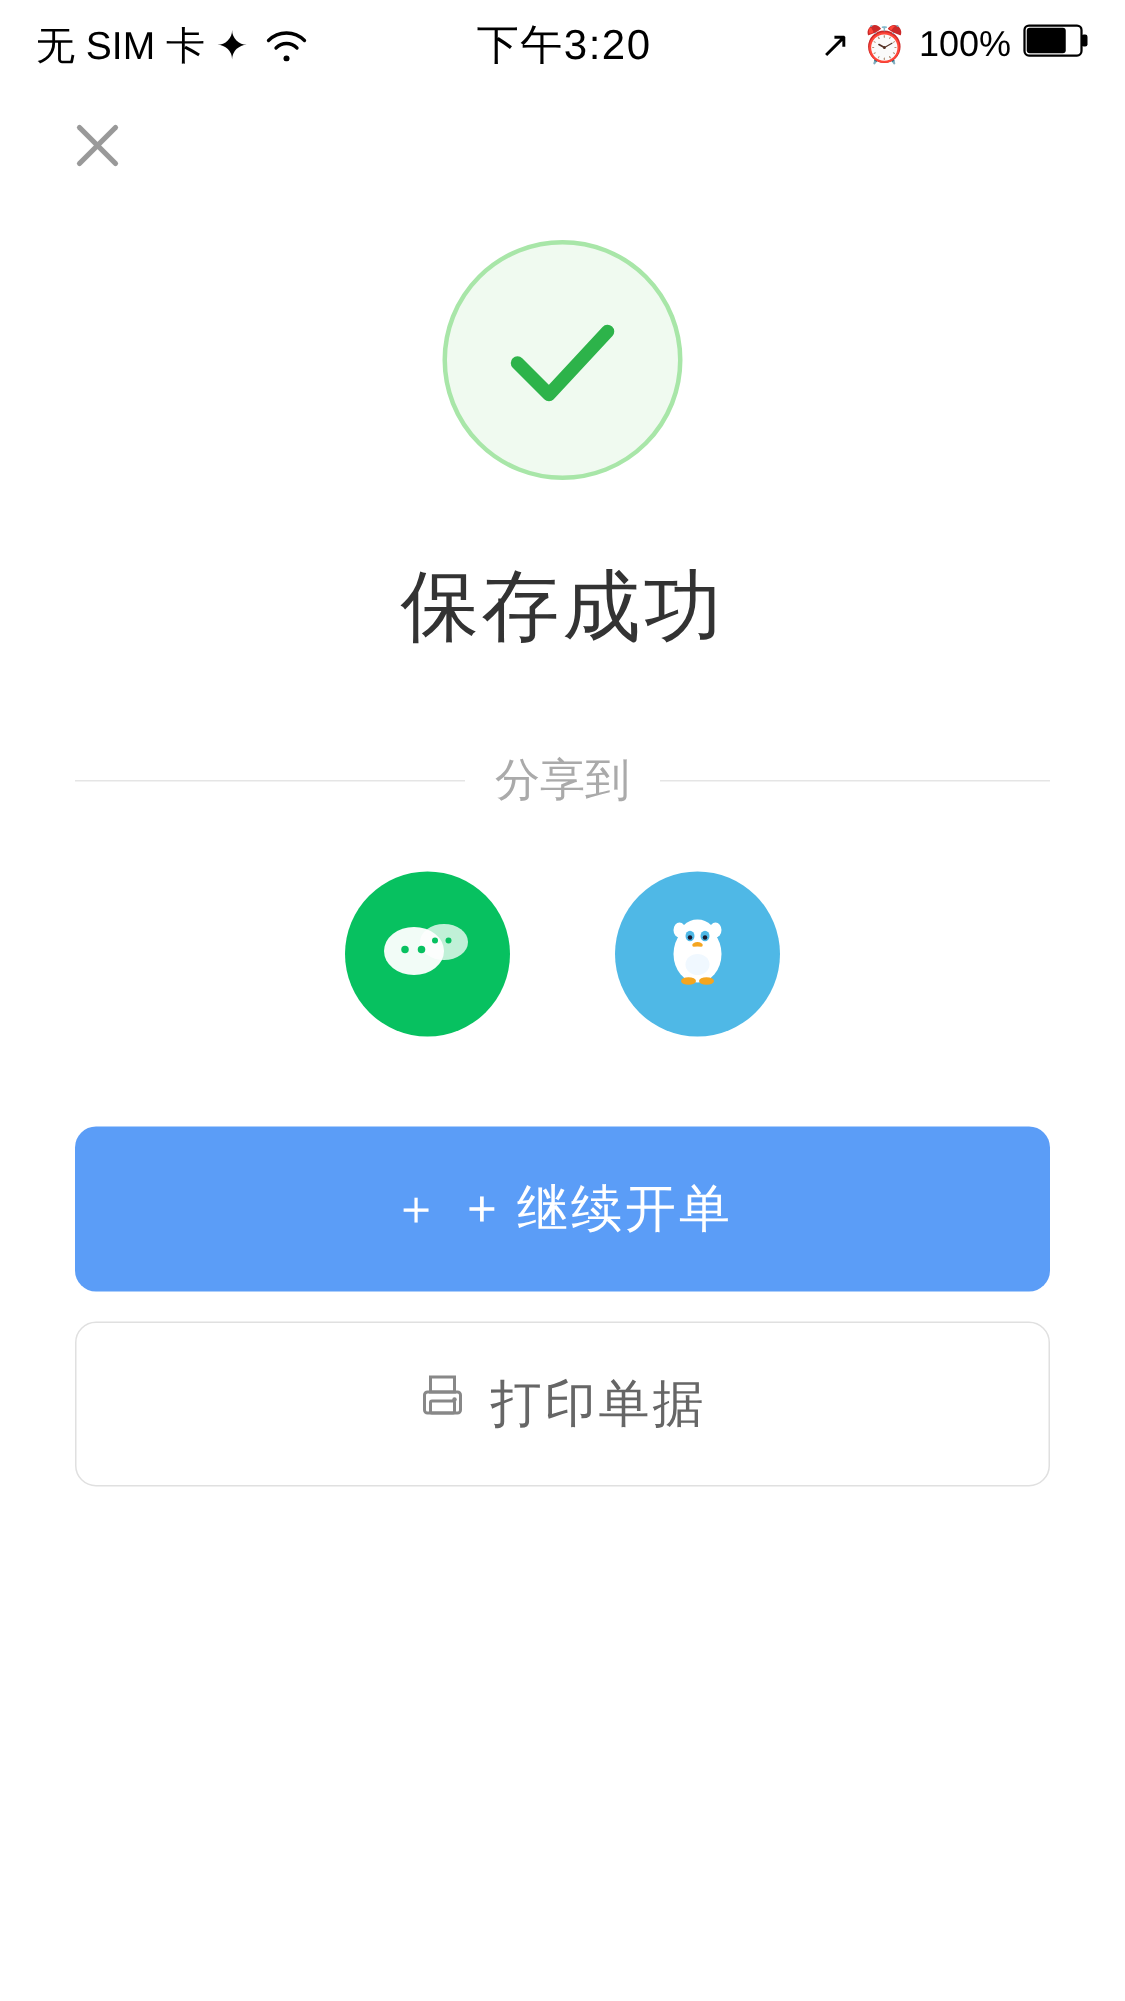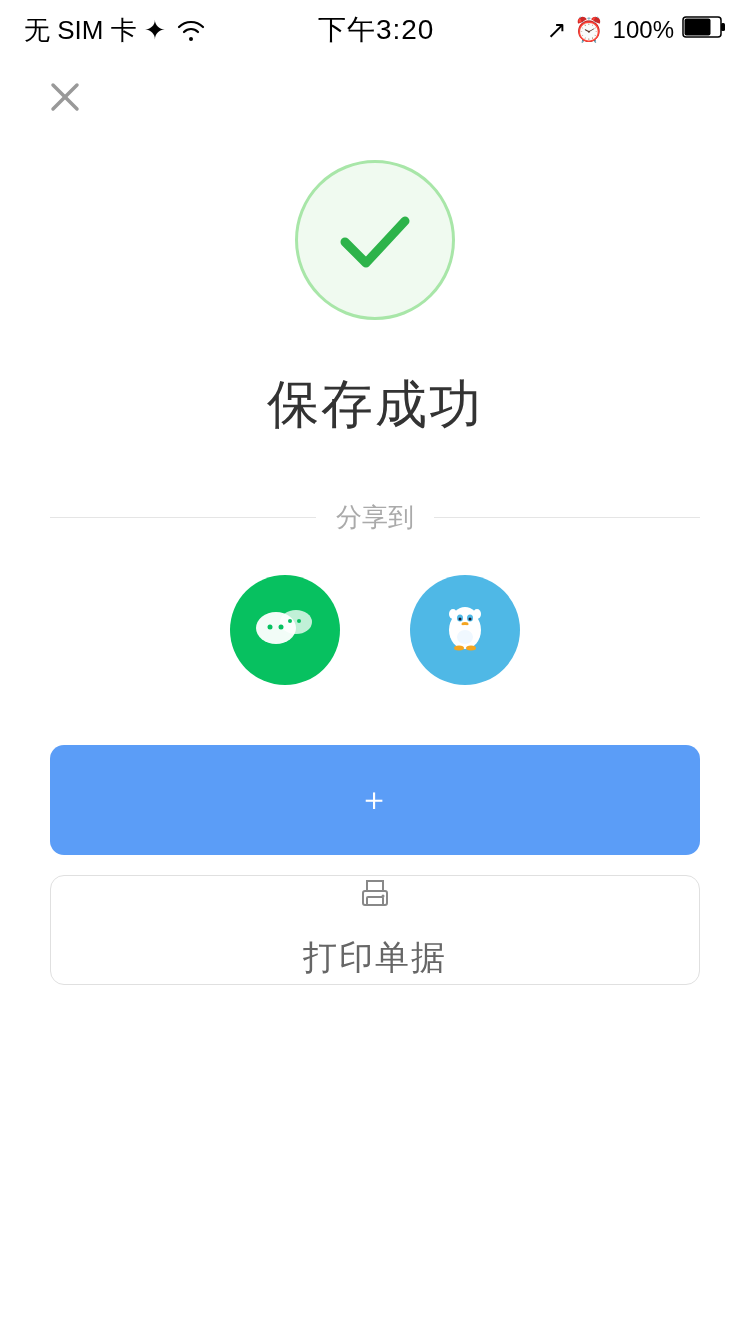--- a/index.html
+++ b/index.html
@@ -125,21 +125,21 @@
 
     .share-divider::before,
     .share-divider::after {
       content: '';
       flex: 1;
       height: 1px;
       background: #e5e5e5;
     }
 
     .share-label {
-      font-size: 26px;
+      font-size: 30px;
       color: #aaaaaa;
       padding: 0 20px;
     }
 
     .share-icons {
       display: flex;
       gap: 70px;
       justify-content: center;
     }
 
@@ -201,21 +201,20 @@
       border: 1px solid #e0e0e0;
       display: flex;
       align-items: center;
       justify-content: center;
       gap: 16px;
       cursor: pointer;
       color: #666666;
       font-size: 34px;
       font-weight: 400;
       letter-spacing: 2px;
-      flex-direction: column;
     }
 
     .btn-icon {
       font-size: 32px;
       color: inherit;
     }
   </style>
 </head>
 <body>
 
@@ -307,20 +306,21 @@
           <ellipse cx="44" cy="16" rx="4" ry="5" fill="white"></ellipse>
         </svg>
       </div>
     </div>
   </div>
 
   <div class="action-buttons">
 
     <button class="btn-primary">
       <span class="btn-icon">＋</span>
+      <span>+ 继续开单</span>
     </button>
 
     <button class="btn-secondary">
       <span class="btn-icon">
         <svg width="32" height="32" viewBox="0 0 32 32" fill="none">
           <rect x="4" y="12" width="24" height="14" rx="2" stroke="#888" stroke-width="2"></rect>
           <rect x="8" y="2" width="16" height="10" stroke="#888" stroke-width="2"></rect>
           <rect x="8" y="18" width="16" height="8" rx="1" stroke="#888" stroke-width="2"></rect>
           <circle cx="24" cy="17" r="1.5" fill="#888"></circle>
         </svg>

